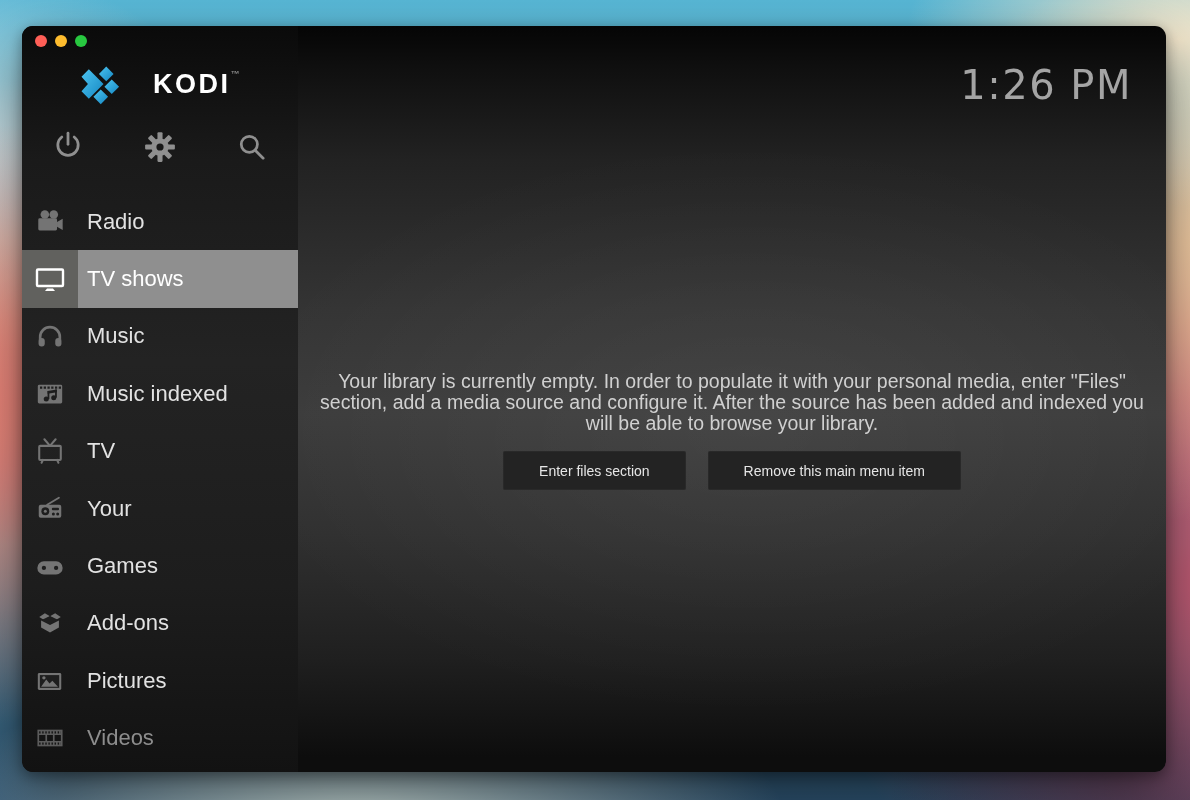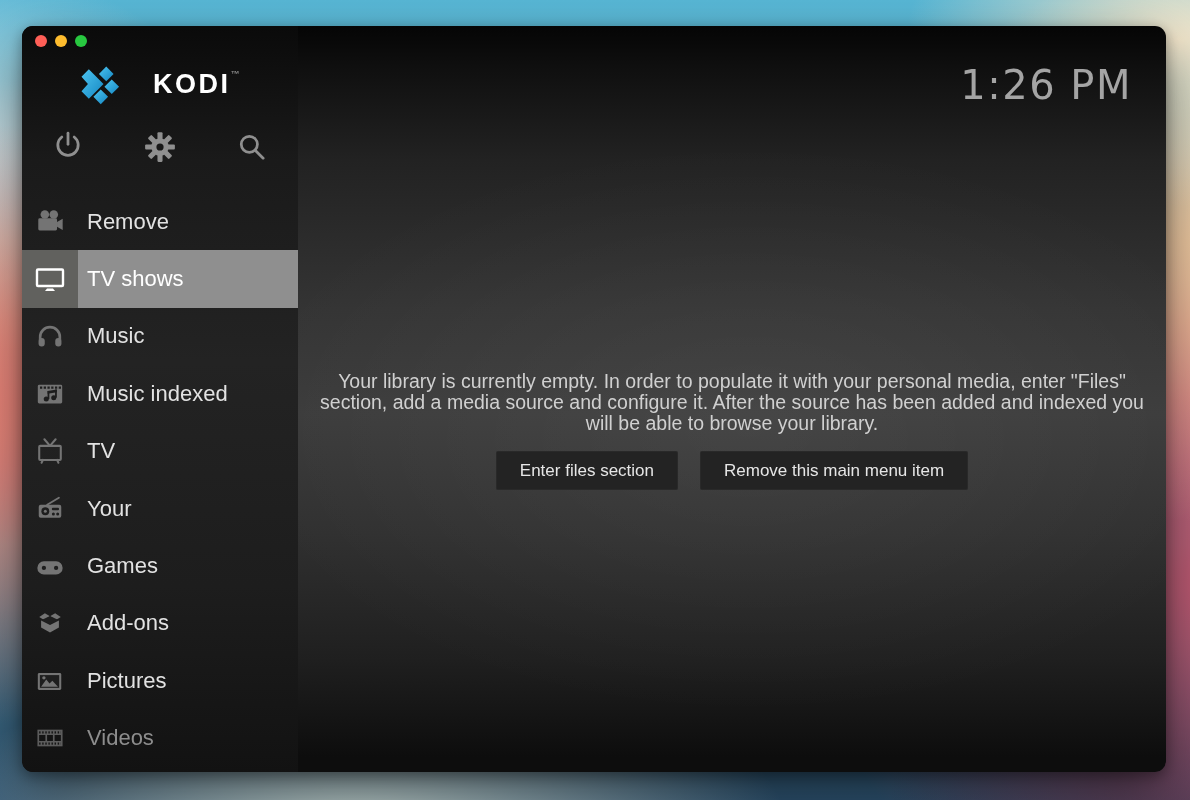--- a/index.html
+++ b/index.html
@@ -47,21 +47,21 @@
   .menu-item.selected .mi-label{background:#8f8f8f;color:#fff;}
   .menu-item.dimmed .mi-icon{color:#5c5c5c;}
   .menu-item.dimmed .mi-label{color:#8d8d8d;}
   
   .main{position:absolute;left:276px;top:0;right:0;bottom:0;z-index:4;}
   .empty-state{position:absolute;top:345px;left:50%;transform:translateX(-50%);
     width:846px;text-align:center;}
   .empty-state p{margin:0;color:#d0d0d0;font-size:19.5px;line-height:21px;}
   .dlg-buttons{margin-top:17px;display:flex;justify-content:center;gap:22px;}
   .dlg-btn{background:#232323;color:#e6e6e6;border:none;border-radius:2px;height:39px;
-    padding:0 24px;font-size:17px;font-family:inherit;cursor:pointer;
+    padding:0 36px;font-size:14px;font-family:inherit;cursor:pointer;
     box-shadow:inset 0 0 0 1px rgba(255,255,255,.03);}
 </style>
 </head>
 <body>
 
 <div class="wallpaper"></div>
 
 <div class="window">
   <div class="sidebar-shade"></div>
   <div class="main-glow"></div>
@@ -133,21 +133,21 @@
 
     <div class="menu-item">
       <span class="mi-icon">
         <svg width="30" height="30" viewBox="0 0 32 32" fill="currentColor">
           <circle cx="10.5" cy="8" r="4.6"></circle>
             <circle cx="20" cy="8" r="4.6"></circle>
           <rect x="3.5" y="12" width="20" height="13" rx="1.5"></rect>
           <polygon points="23.5,16 29.5,12.5 29.5,24.5 23.5,21"></polygon>
         </svg>
       </span>
-      <span class="mi-label">Remove</span>
+      <span class="mi-label">Radio</span>
     </div>
 
     <div class="menu-item selected">
       <span class="mi-icon">
         <svg width="32" height="32" viewBox="0 0 32 32" fill="none" stroke="currentColor" stroke-width="2.4">
           <rect x="3" y="6.5" width="26" height="16.5" rx="1"></rect>
           <polygon points="13,25.5 19,25.5 21,28 11,28" fill="currentColor" stroke="none"></polygon>
         </svg>
       </span>
       <span class="mi-label">TV shows</span>

